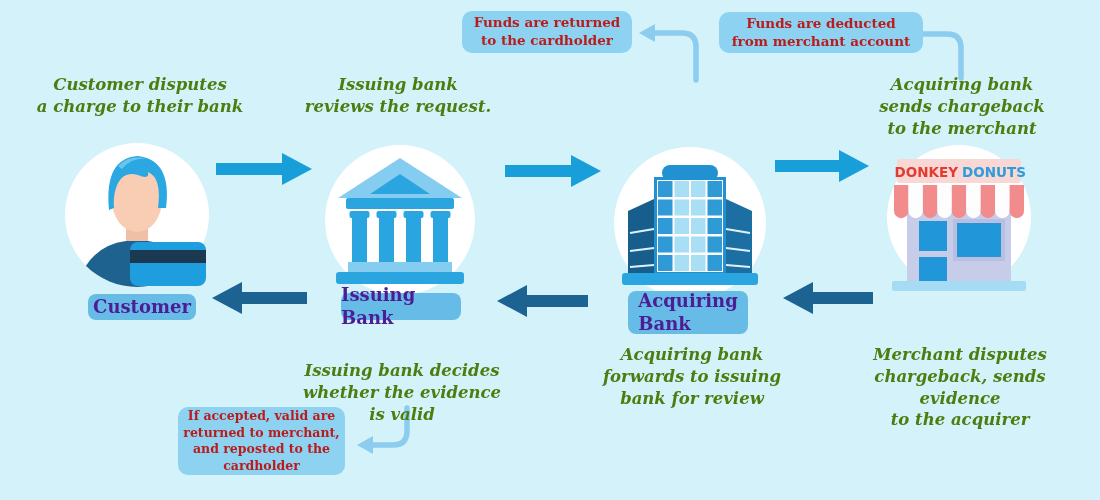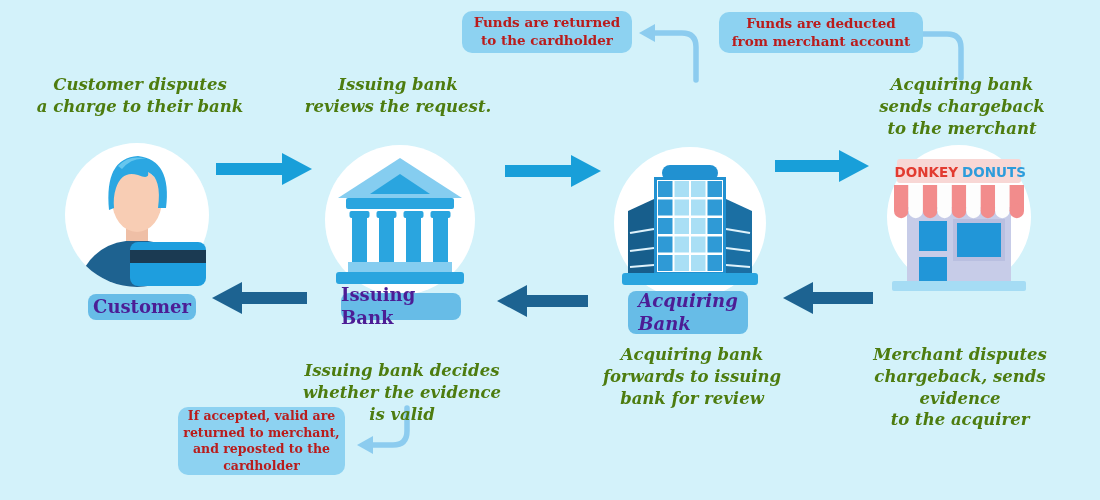--- a/index.html
+++ b/index.html
@@ -22,21 +22,21 @@
   .t4{left:852px;top:74px;width:220px;}
   .b1{left:292px;top:360px;width:220px;}
   .b2{left:582px;top:344px;width:220px;}
   .b3{left:850px;top:344px;width:220px;}
   .icon-customer{left:62px;top:142px;}
   .icon-issuing{left:322px;top:142px;}
   .icon-acquiring{left:612px;top:145px;}
   .icon-merchant{left:872px;top:145px;}
   .p1{left:88px;top:294px;width:108px;height:26px;}
   .p2{left:341px;top:293px;width:120px;height:27px;}
-  .p3{left:628px;top:291px;width:120px;height:43px;font-style:italic;}
+  .p3{left:628px;top:291px;width:120px;height:43px;}
   .p4{left:905px;top:293px;width:112px;height:27px;}
 </style>
 </head>
 <body>
 
 <div class="canvas">
 
   <svg class="abs overlay" width="1100" height="500">
 
     <polygon fill="#189fd9" points="216,163 282,163 282,153 312,169 282,185 282,175 216,175"></polygon>

